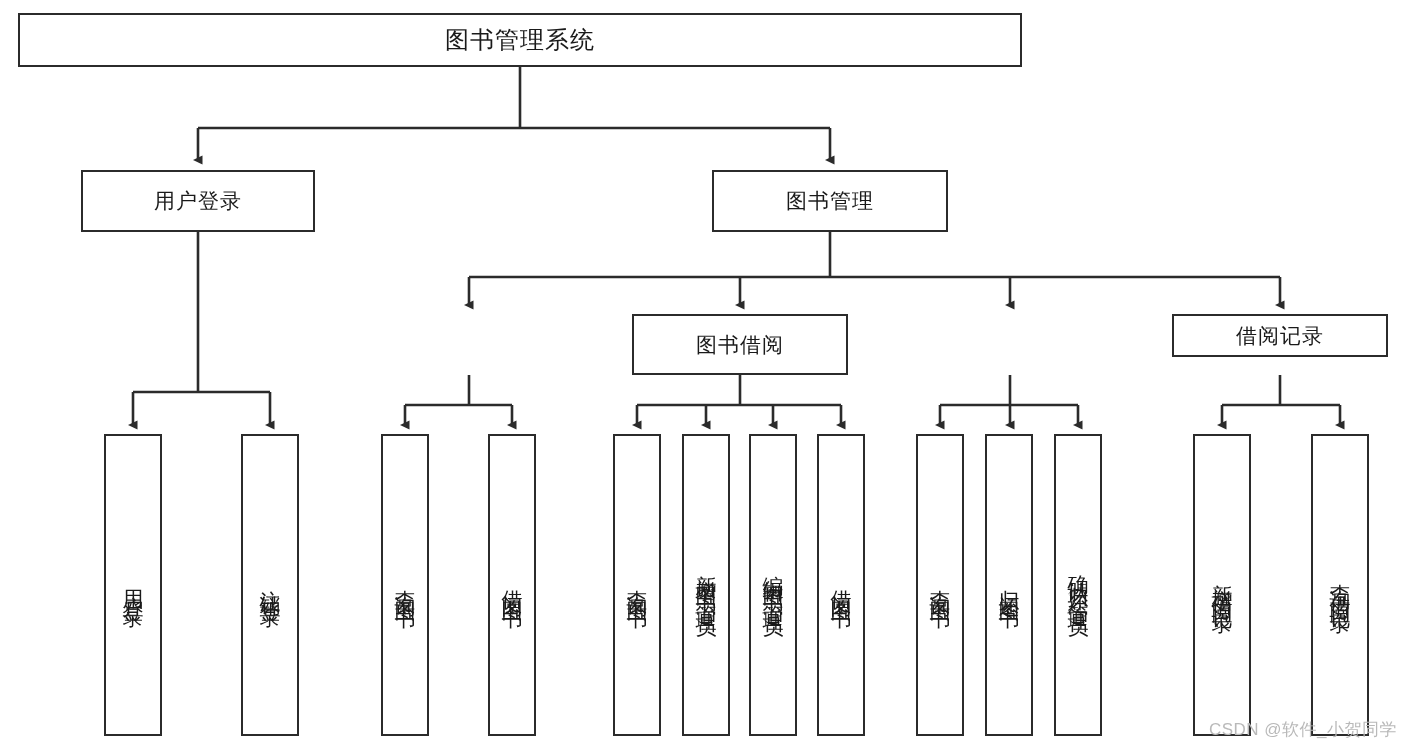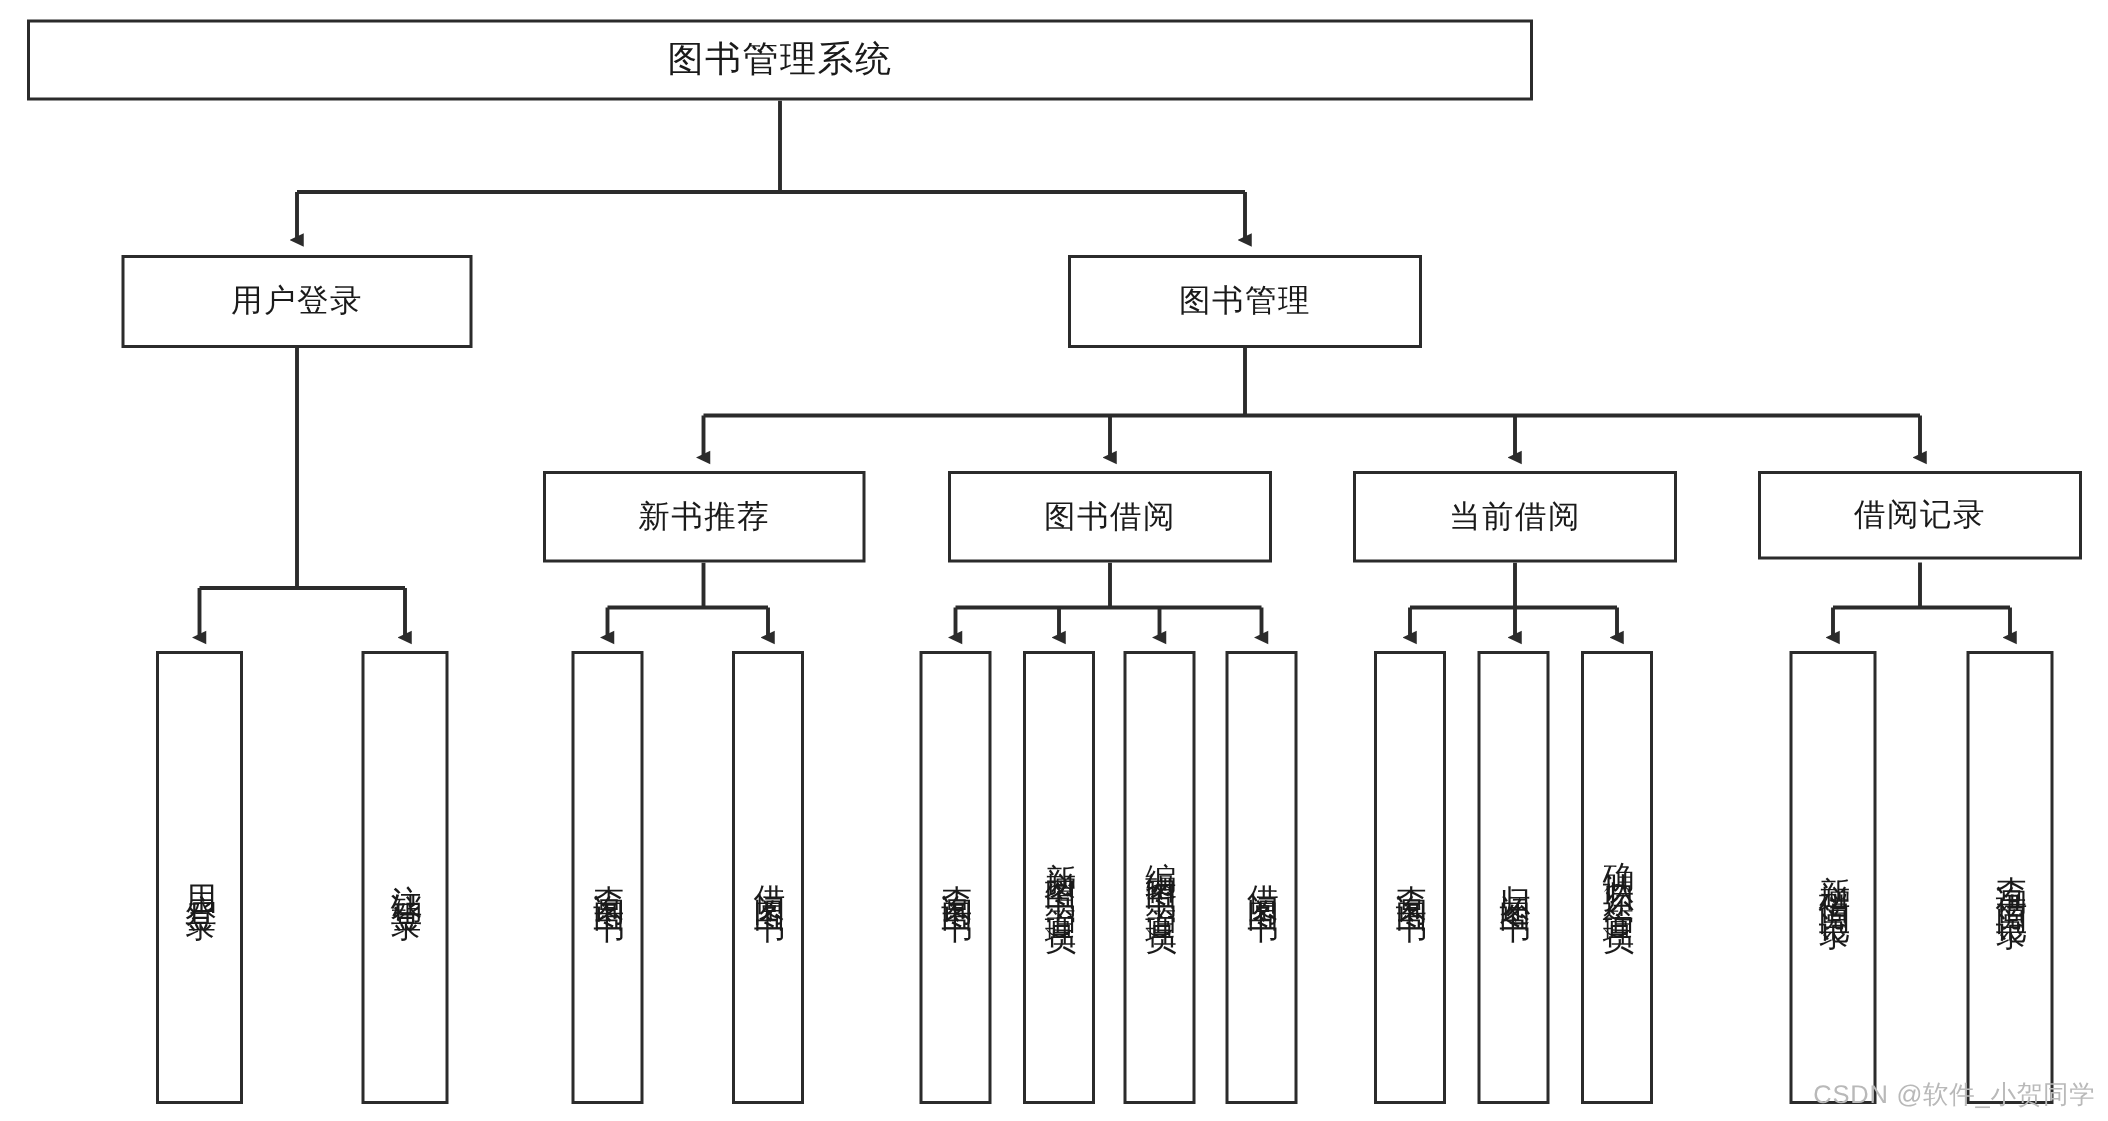--- a/index.html
+++ b/index.html
@@ -128,30 +128,24 @@
     <span>图书管理系统</span>
   </div>
 
   <div class="node horiz" style="left:81px; top:170px; width:234px; height:62px;">
     <span>用户登录</span>
   </div>
   <div class="node horiz" style="left:712px; top:170px; width:236px; height:62px;text-align:right;">
     <span>图书管理</span>
   </div>
 
-  <div class="node horiz" style="left:362px; top:314px; width:215px; height:61px;">
-    <span>新书推荐</span>
-  </div>
   <div class="node horiz" style="left:632px; top:314px; width:216px; height:61px;">
     <span>图书借阅</span>
   </div>
-  <div class="node horiz" style="left:902px; top:314px; width:216px; height:61px;">
-    <span>当前借阅</span>
-  </div>
-  <div class="node horiz" style="left:1172px; top:314px; width:216px; height:59px;">
+  <div class="node horiz" style="left:1172px; top:314px; width:216px; height:43px;">
     <span>借阅记录</span>
   </div>
 
   <div class="node vert" style="left:104px; top:434px; width:58px; height:302px;">
     <span class="vtext">用户登录</span>
   </div>
   <div class="node vert" style="left:241px; top:434px; width:58px; height:302px;">
     <span class="vtext">注销登录</span>
   </div>
 

